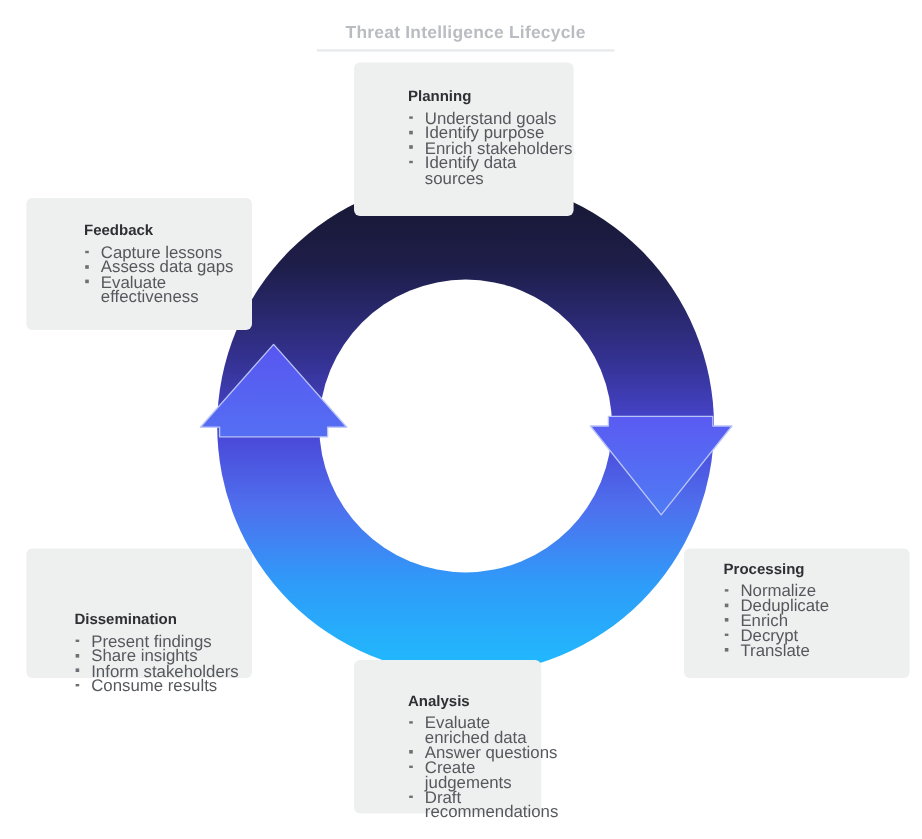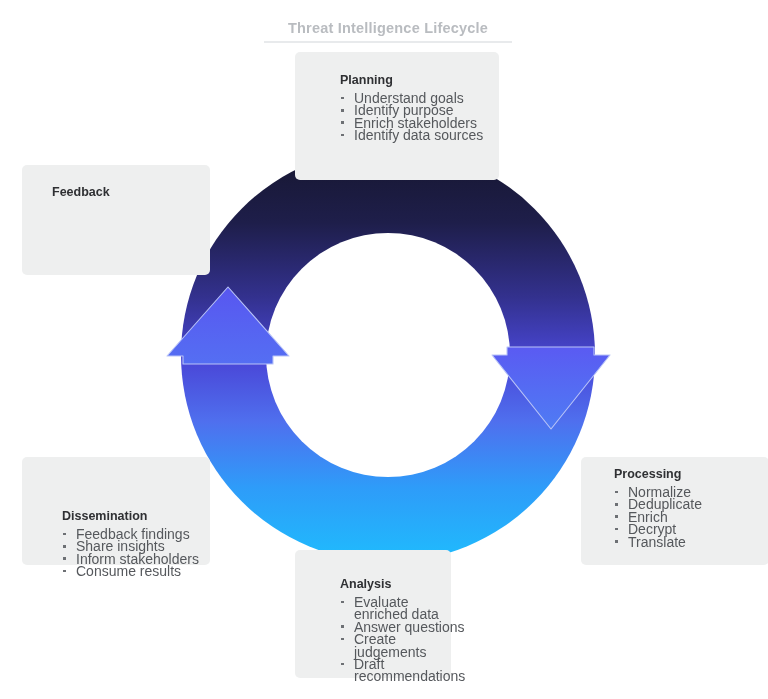--- a/index.html
+++ b/index.html
@@ -84,33 +84,33 @@
   .pbox li .bullet {
     position: absolute;
     left: 1px;
     top: 4.5px;
     width: 2.6px;
     height: 2.6px;
     background: #6d7074;
   }
 
   
-  #box-planning      { left: 295px; top: 52px;  width: 204px; height: 128px; }
+  #box-planning      { left: 295px; top: 52px;  width: 183px; height: 128px; }
   #box-planning .inner   { left: 45px; top: 21px; }
 
   #box-collection    { left: 570px; top: 165px; width: 188px; height: 110px; }
   #box-collection .inner { left: 33px; top: 20px; width: 140px; }
 
   #box-feedback      { left: 22px;  top: 165px; width: 188px; height: 110px; }
-  #box-feedback .inner   { left: 30px; top: 20px; }
+  #box-feedback .inner   { left: 48px; top: 20px; }
 
   #box-dissemination { left: 22px;  top: 457px; width: 188px; height: 108px; }
   #box-dissemination .inner { left: 40px; top: 10px; margin-top: 42px; }
 
-  #box-processing    { left: 570px; top: 457px; width: 188px; height: 108px; margin-left: 11px; }
+  #box-processing    { left: 570px; top: 457px; width: 188px; height: 108px; }
   #box-processing .inner { left: 33px; top: 10px; }
 
   #box-analysis      { left: 295px; top: 550px; width: 156px; height: 128px; }
   #box-analysis .inner   { left: 45px; top: 27px; }
 </style>
 </head>
 <body>
 
 <div id="canvas">
 
@@ -167,28 +167,33 @@
         <li><span class="bullet"></span><span>Enrich stakeholders</span></li>
         <li><span class="bullet"></span><span>Identify data sources</span></li>
       </ul>
     </div>
   </div>
 
 
   <div class="pbox" id="box-feedback">
     <div class="inner">
       <h3>Feedback</h3>
+      <ul>
+        <li><span class="bullet"></span><span>Capture lessons</span></li>
+        <li><span class="bullet"></span><span>Assess data gaps</span></li>
+        <li><span class="bullet"></span><span>Evaluate effectiveness</span></li>
+      </ul>
     </div>
   </div>
 
   <div class="pbox" id="box-dissemination">
     <div class="inner">
       <h3>Dissemination</h3>
       <ul>
-        <li><span class="bullet"></span><span>Feedback findings</span></li>
+        <li><span class="bullet"></span><span>Present findings</span></li>
         <li><span class="bullet"></span><span>Share insights</span></li>
         <li><span class="bullet"></span><span>Inform stakeholders</span></li>
         <li><span class="bullet"></span><span>Consume results</span></li>
       </ul>
     </div>
   </div>
 
   <div class="pbox" id="box-processing">
     <div class="inner">
       <h3>Processing</h3>

